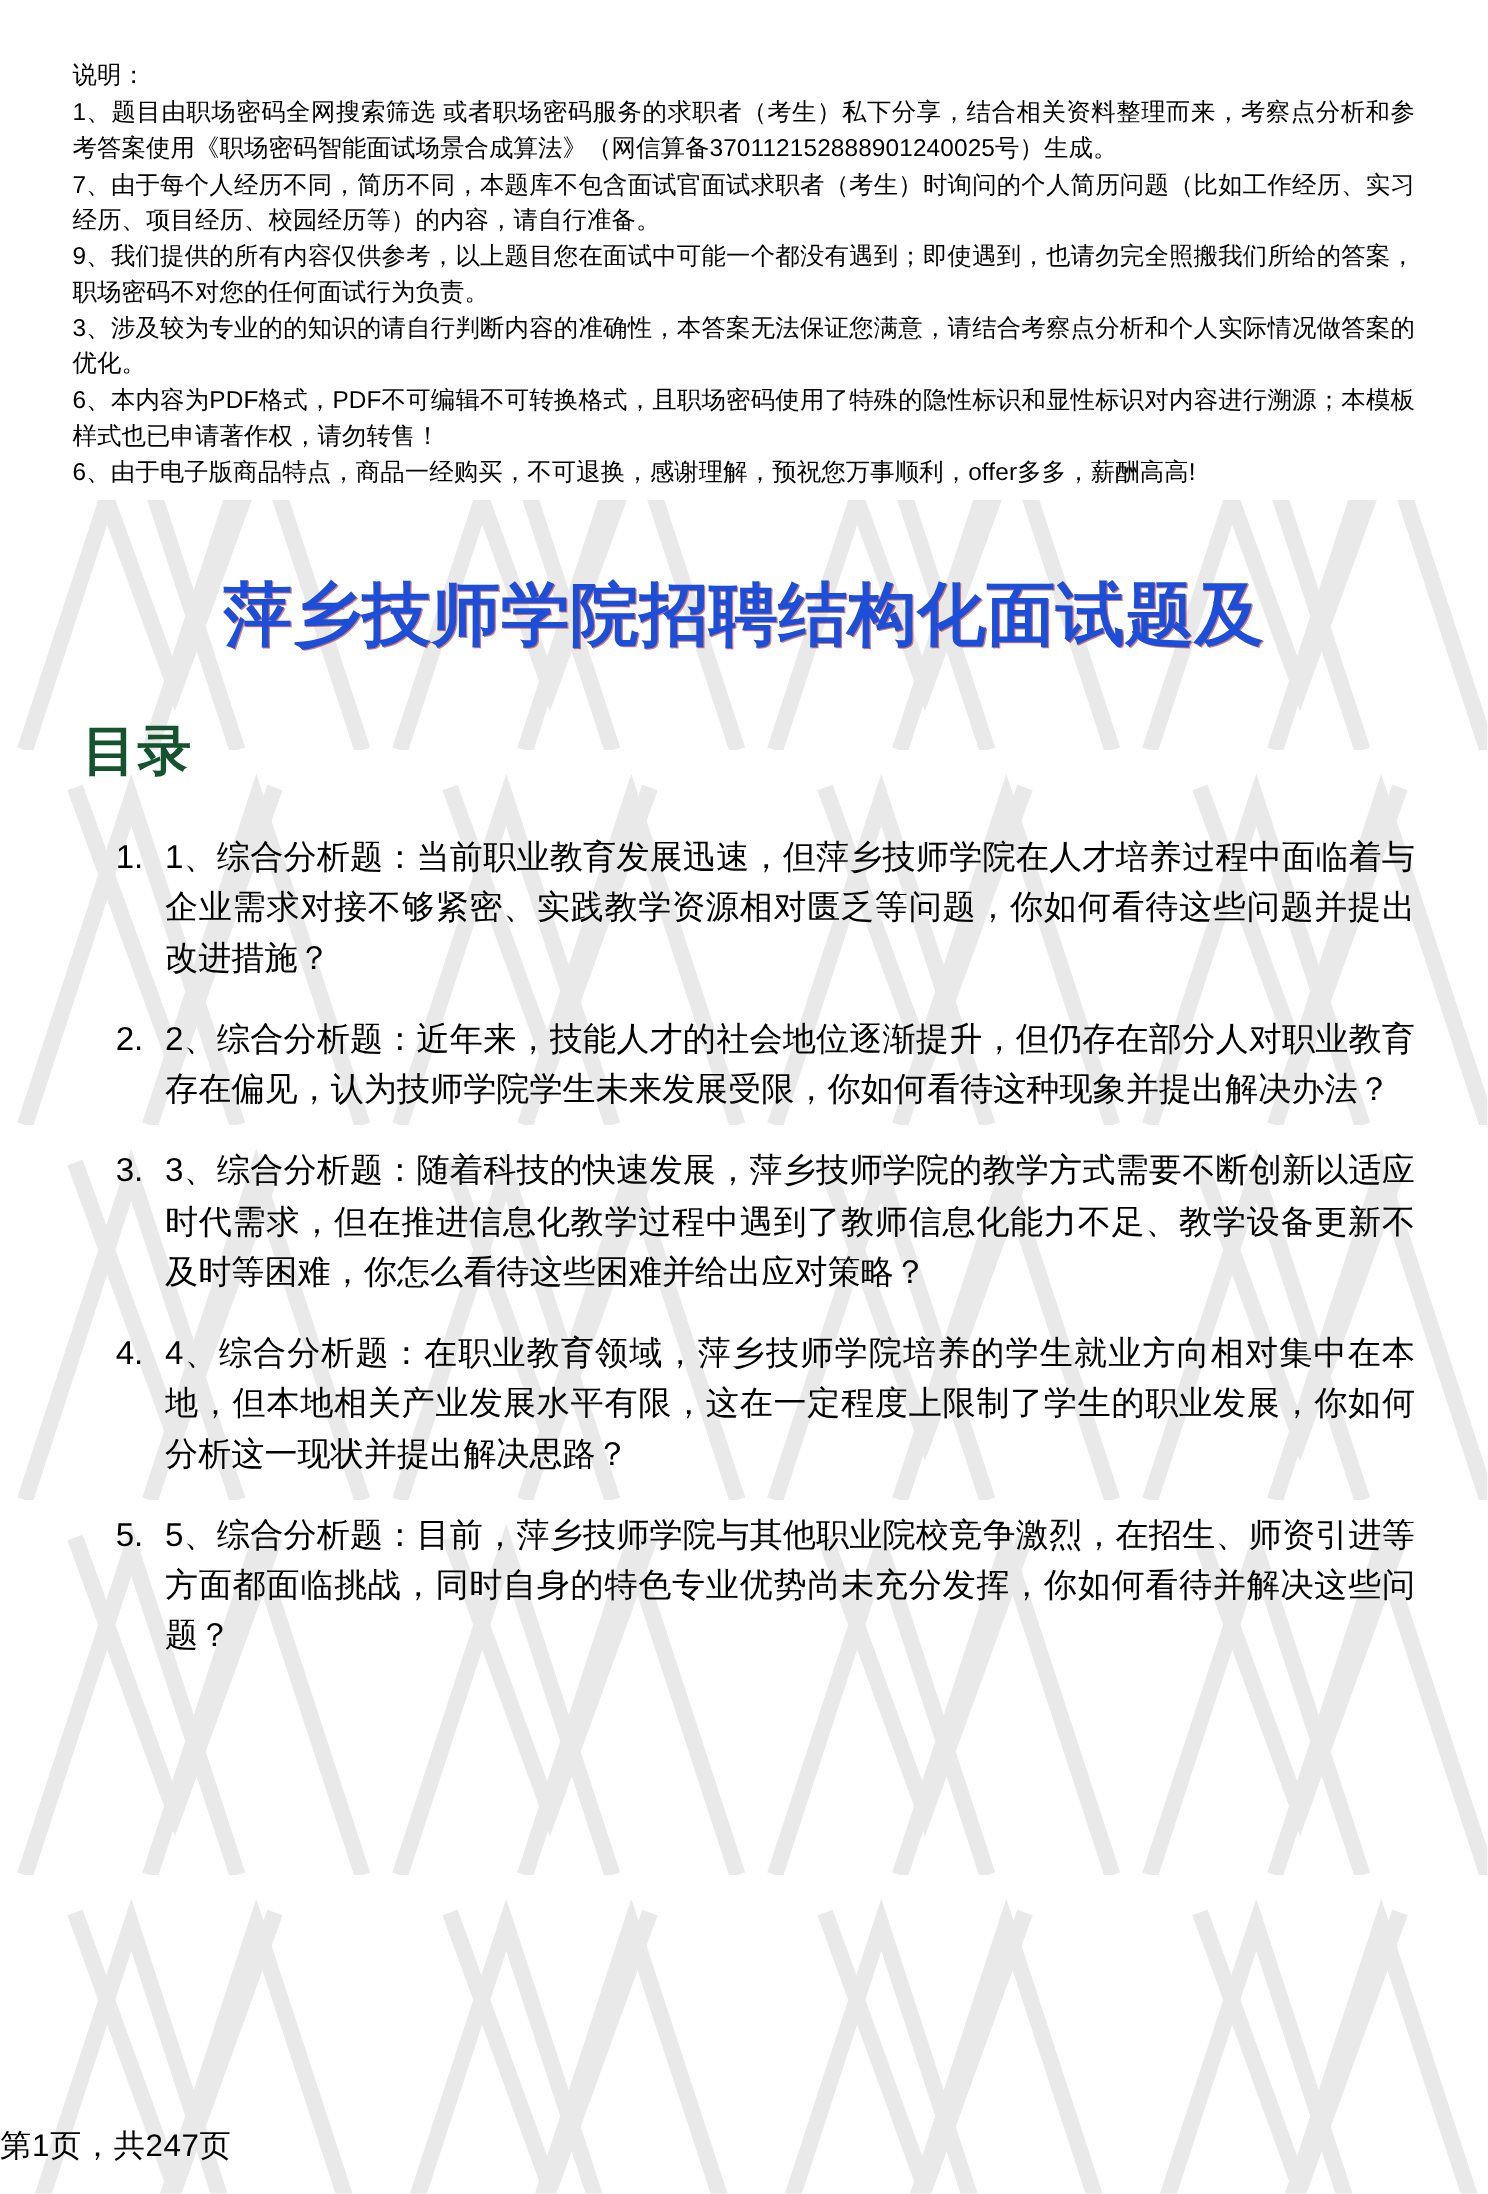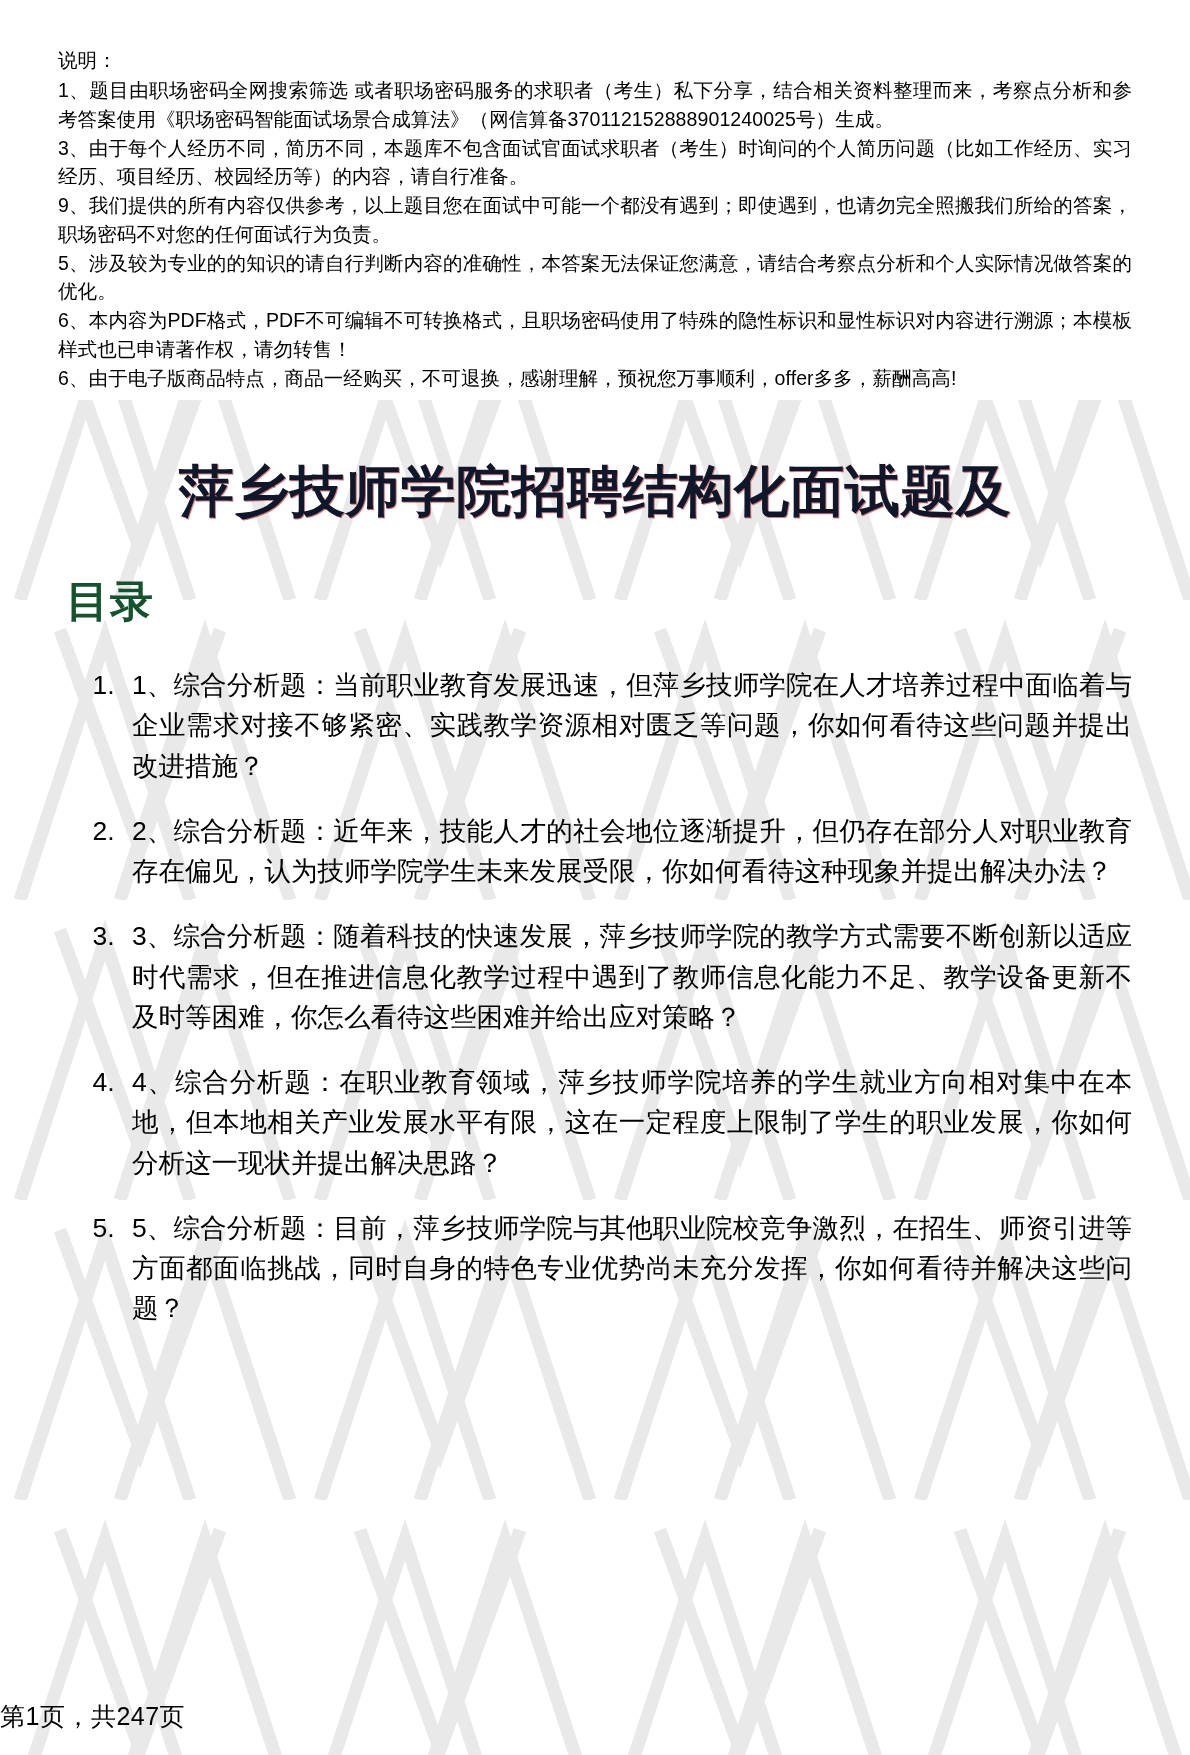--- a/index.html
+++ b/index.html
@@ -49,21 +49,21 @@
     text-align: justify;
     text-justify: inter-ideograph;
     white-space: normal;
   }
   .notice-head { margin-bottom: 2px; }
 
   
   .doc-title {
     margin: 64px 0 0 0;
     text-align: center;
-    color: #0f172a;
+    color: #1d4ed8;
     font-size: 55px;
     font-weight: 700;
     line-height: 1.30;
     letter-spacing: 0.5px;
     font-family: "Liberation Sans", "DejaVu Sans", sans-serif;
     text-shadow: 1px 1px 0 rgba(190,12,8,0.55);
   }
   .doc-title .tline { display: block; }
 
   
@@ -122,23 +122,23 @@
     </defs>
     <rect x="0" y="400" width="1190" height="1355" fill="url(#wmpat)"></rect>
   </svg>
 </div>
 
 <div id="page">
 
   <section class="notice">
     <p class="notice-line notice-head">说明：</p>
     <p class="notice-line">1、题目由职场密码全网搜索筛选 或者职场密码服务的求职者（考生）私下分享，结合相关资料整理而来，考察点分析和参考答案使用《职场密码智能面试场景合成算法》（网信算备370112152888901240025号）生成。</p>
-    <p class="notice-line">3、由于每个人经历不同，简历不同，本题库不包含面试官面试求职者（考生）时询问的个人简历问题（比如工作经历、实习经历、项目经历、校园经历等）的内容，请自行准备。</p>
+    <p class="notice-line">7、由于每个人经历不同，简历不同，本题库不包含面试官面试求职者（考生）时询问的个人简历问题（比如工作经历、实习经历、项目经历、校园经历等）的内容，请自行准备。</p>
     <p class="notice-line">9、我们提供的所有内容仅供参考，以上题目您在面试中可能一个都没有遇到；即使遇到，也请勿完全照搬我们所给的答案，职场密码不对您的任何面试行为负责。</p>
-    <p class="notice-line">5、涉及较为专业的的知识的请自行判断内容的准确性，本答案无法保证您满意，请结合考察点分析和个人实际情况做答案的优化。</p>
+    <p class="notice-line">3、涉及较为专业的的知识的请自行判断内容的准确性，本答案无法保证您满意，请结合考察点分析和个人实际情况做答案的优化。</p>
     <p class="notice-line">6、本内容为PDF格式，PDF不可编辑不可转换格式，且职场密码使用了特殊的隐性标识和显性标识对内容进行溯源；本模板样式也已申请著作权，请勿转售！</p>
     <p class="notice-line">6、由于电子版商品特点，商品一经购买，不可退换，感谢理解，预祝您万事顺利，offer多多，薪酬高高!</p>
   </section>
 
   <h1 class="doc-title">
     <span class="tline">萍乡技师学院招聘结构化面试题及</span>
   </h1>
 
   <h2 class="toc-heading">目录</h2>
 

